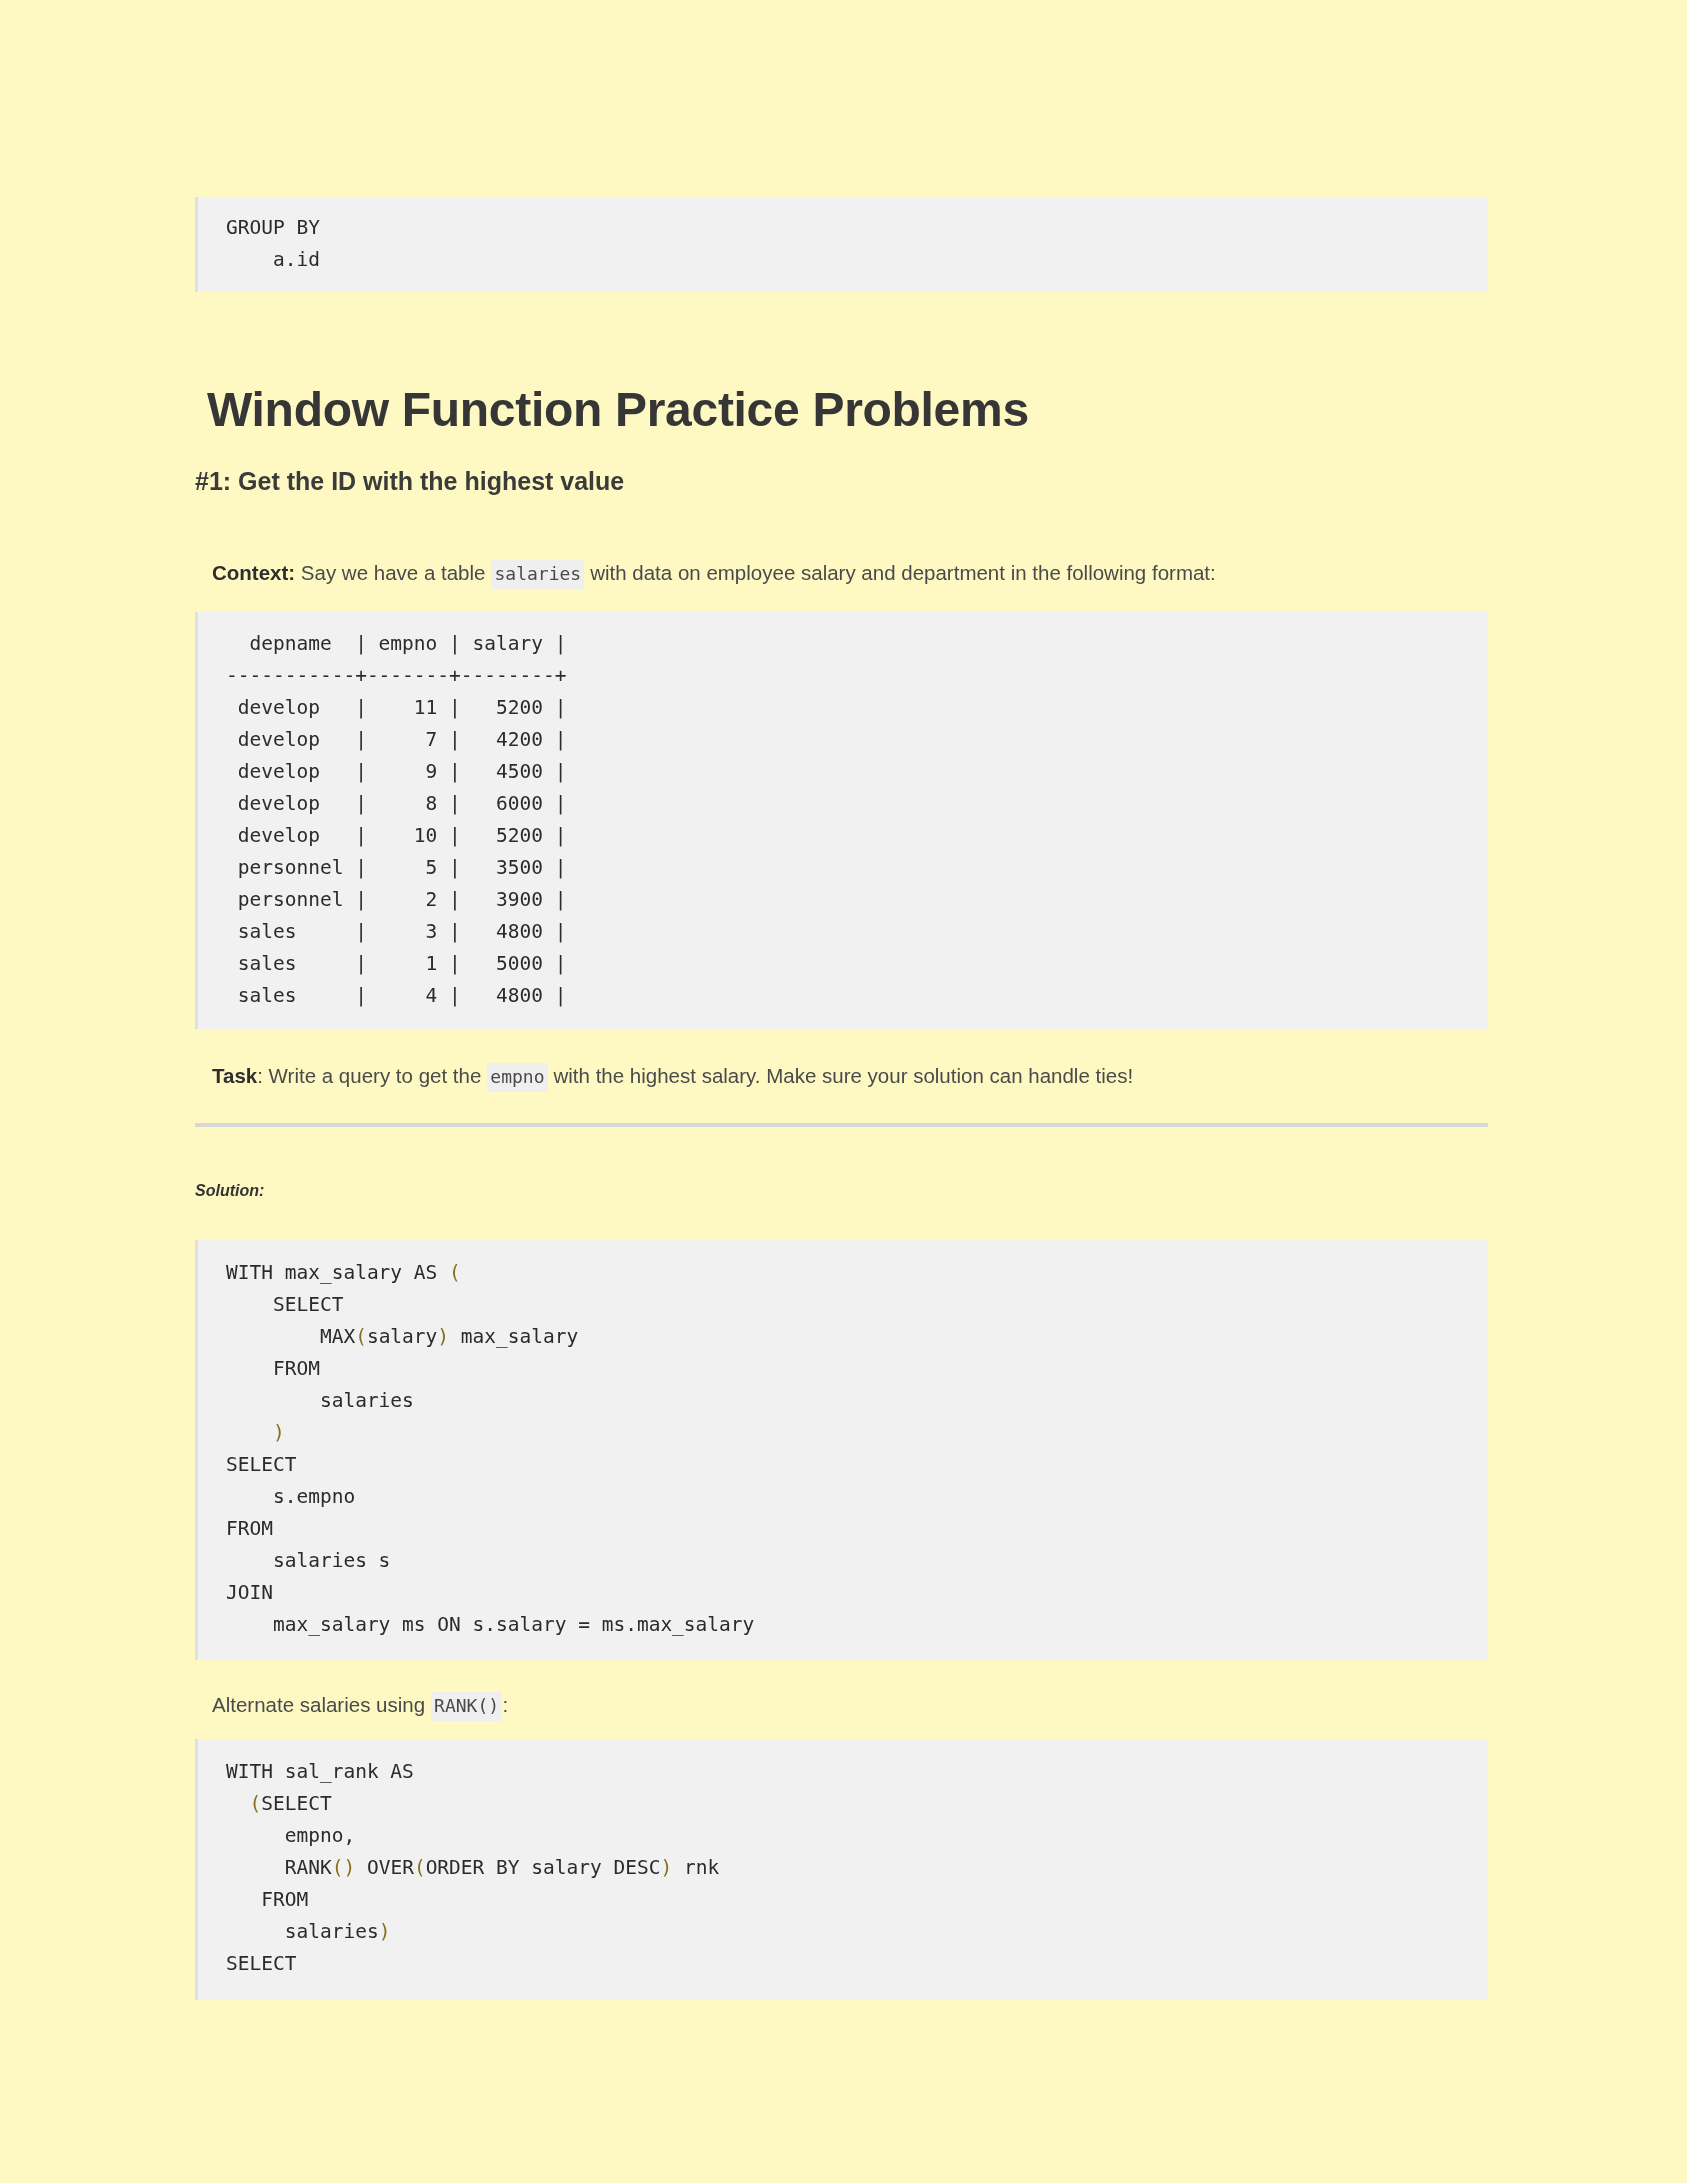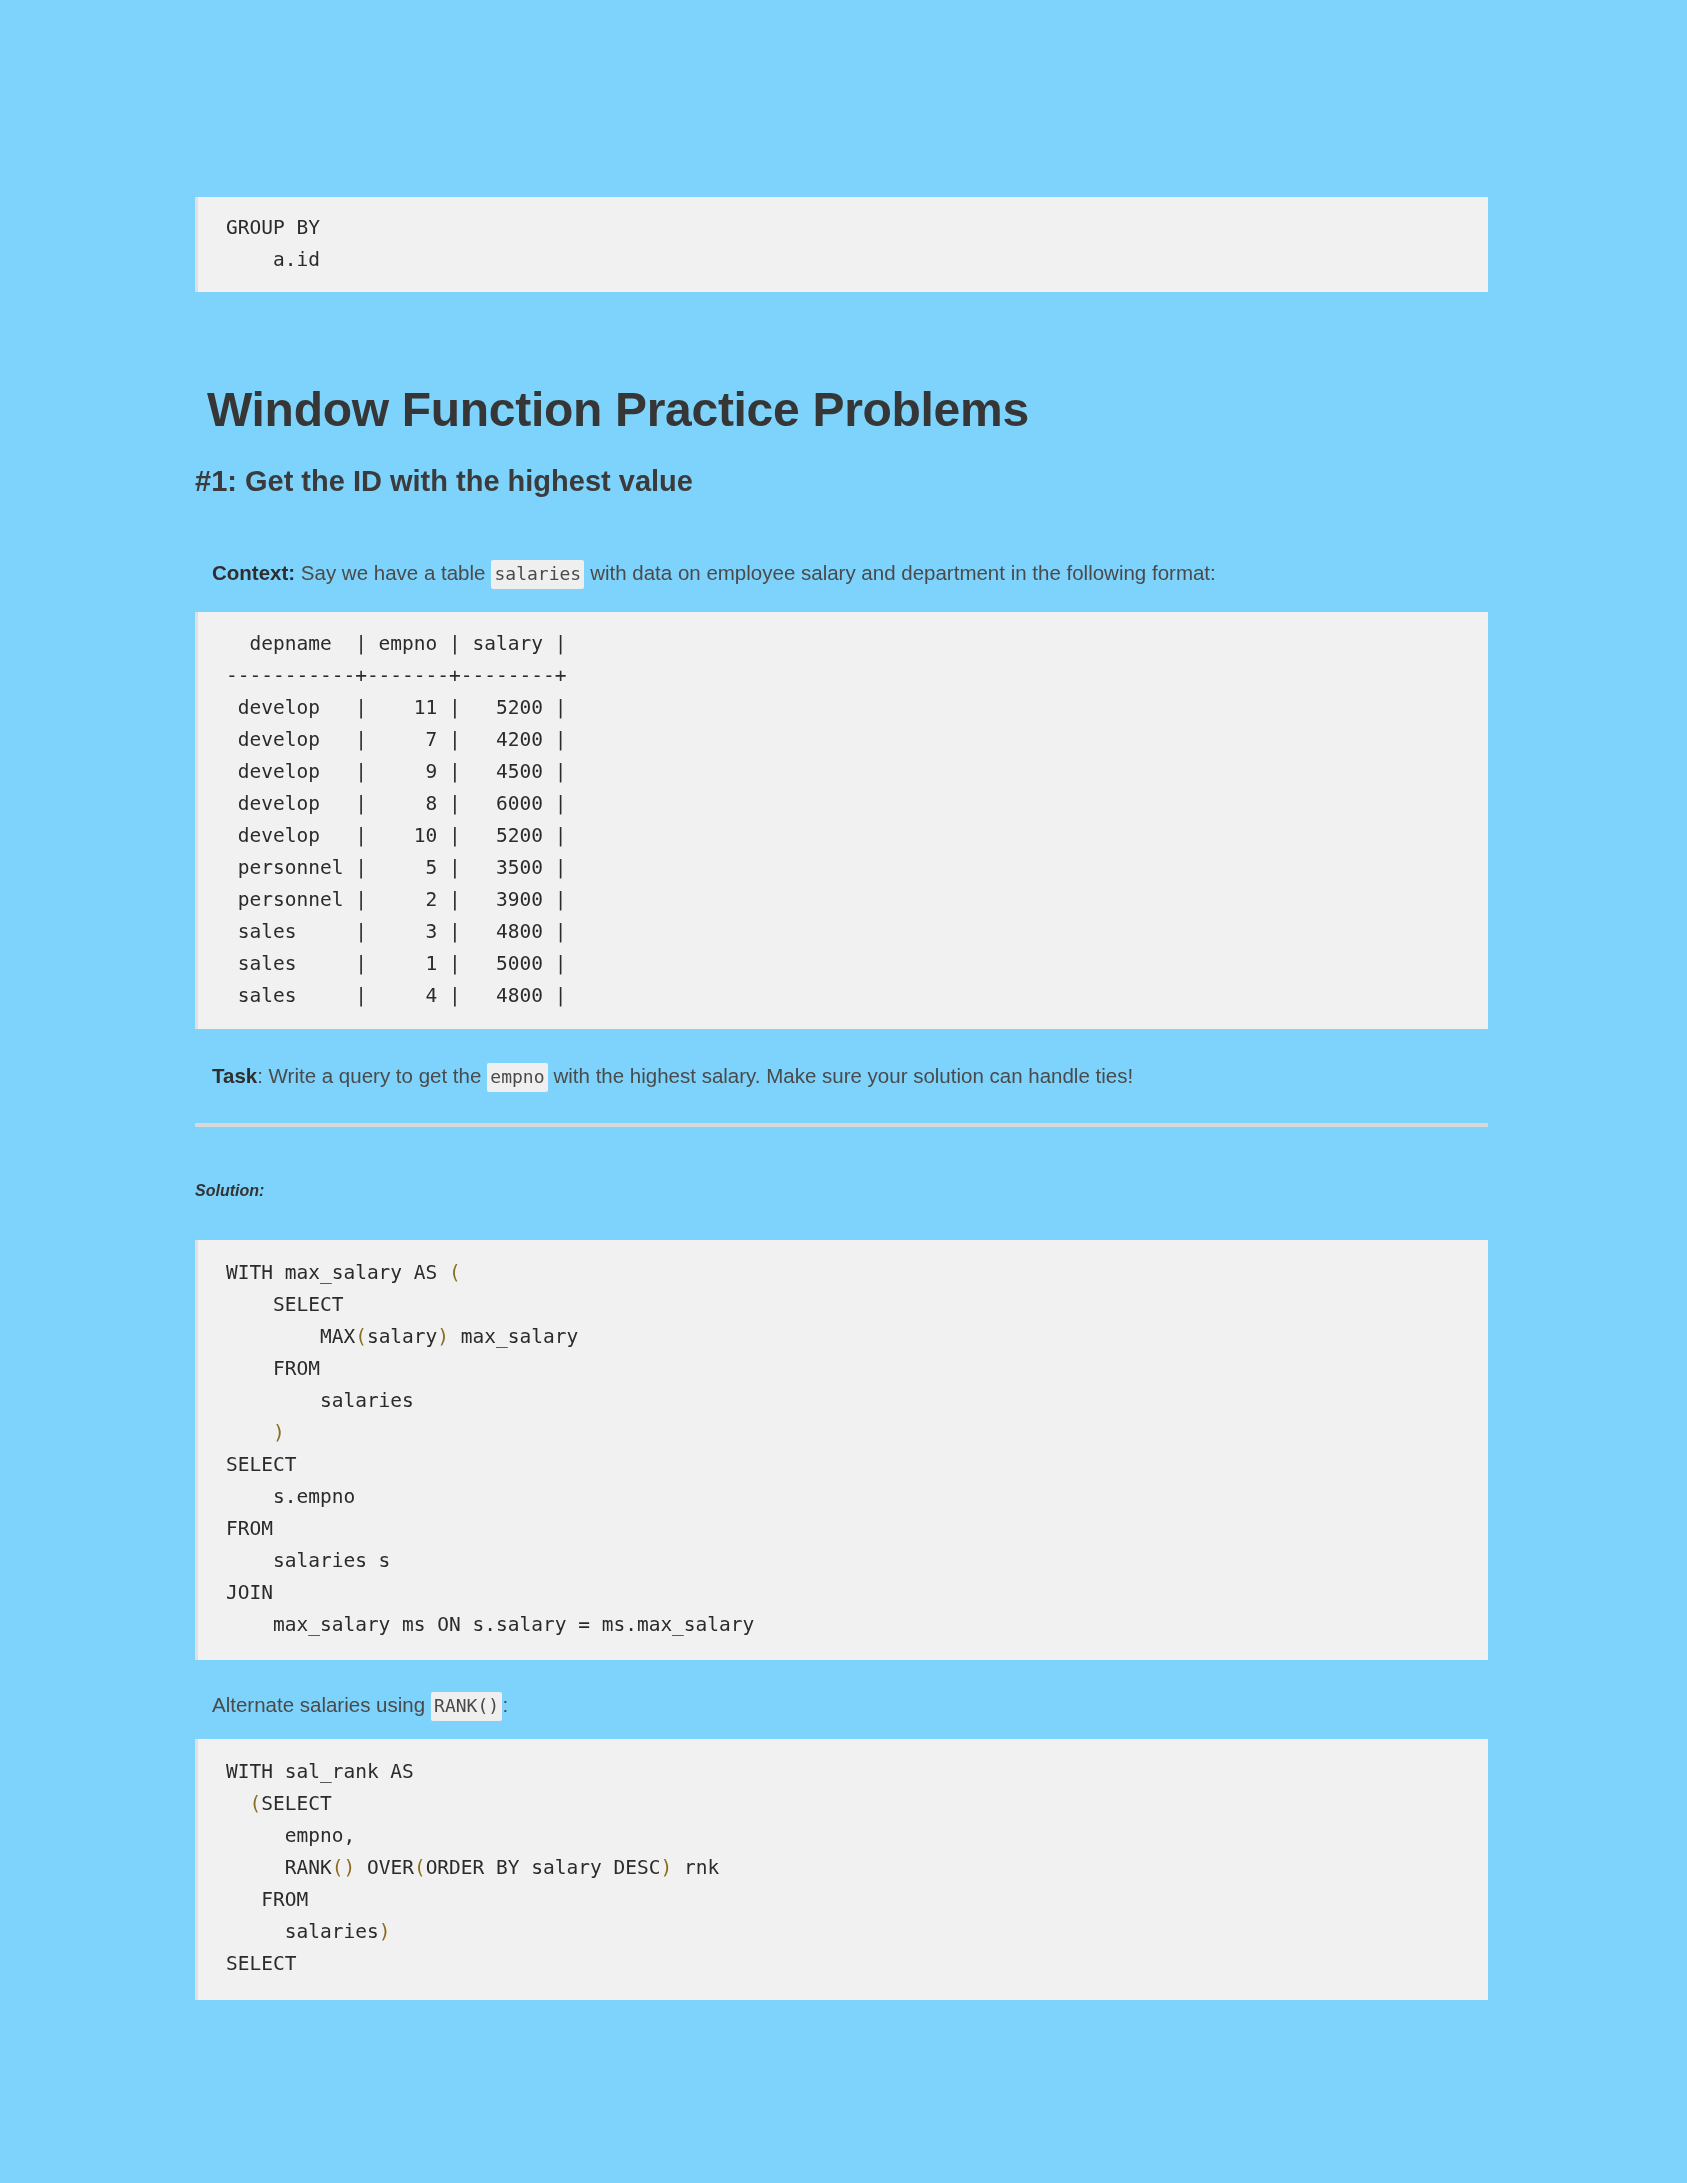--- a/index.html
+++ b/index.html
@@ -12,21 +12,21 @@
     height: 2183px;
     font-family: "Liberation Sans", sans-serif;
     -webkit-font-smoothing: antialiased;
     overflow: hidden;
   }
 
   .page {
     position: relative;
     width: 1687px;
     height: 2183px;
-    background: #7dd3fc;
+    background: #fef9c3;
     box-sizing: border-box;
     padding-left: 17px;
   }
 
   
   .codeblock {
     background: #f1f1f1;
     border-left: 3.3px solid #e0e0e0;
     box-sizing: border-box;
     padding: 17px 0 17px 0;
@@ -85,21 +85,21 @@
     font-weight: 700;
     color: #363636;
     letter-spacing: -0.3px;
     line-height: 56px;
     margin: 12px;
   }
   .h2 {
     position: absolute;
     left: 195px;
     top: 463px;
-    font-size: 29px;
+    font-size: 25px;
     font-weight: 700;
     color: #3b3b3b;
     line-height: 37px;
     margin: 0;
   }
 
   
   .para {
     position: absolute;
     left: 195px;

